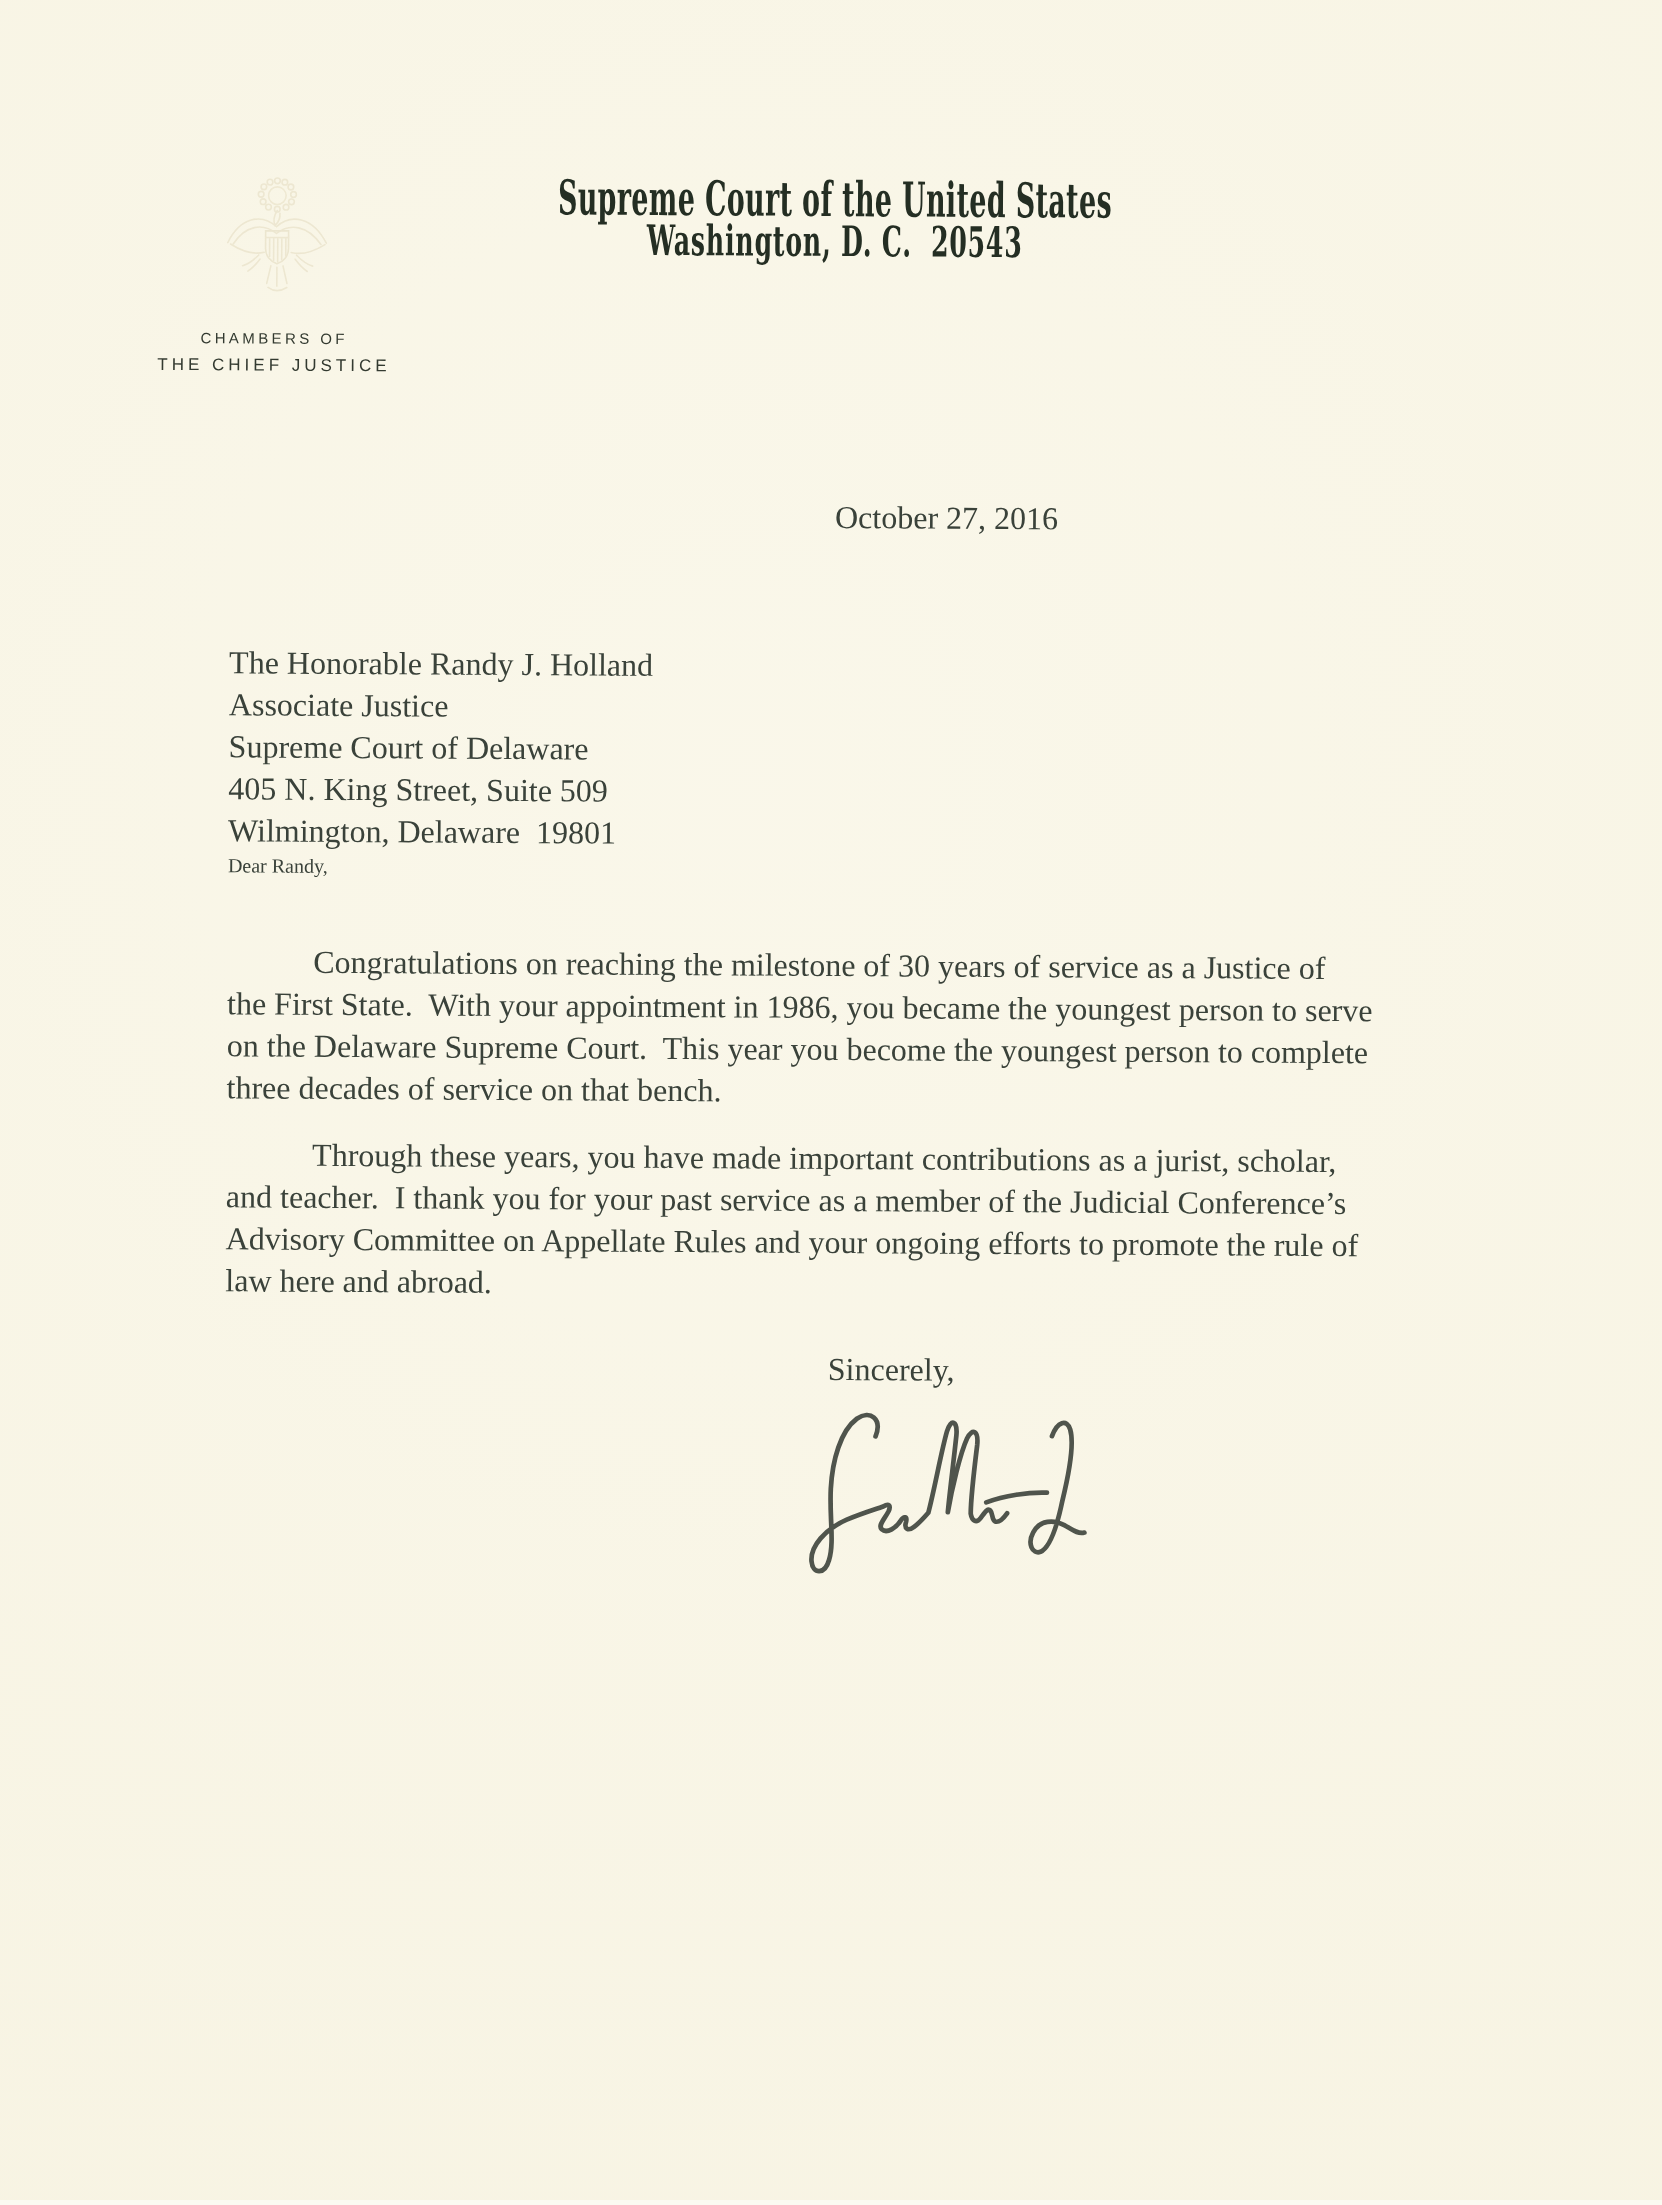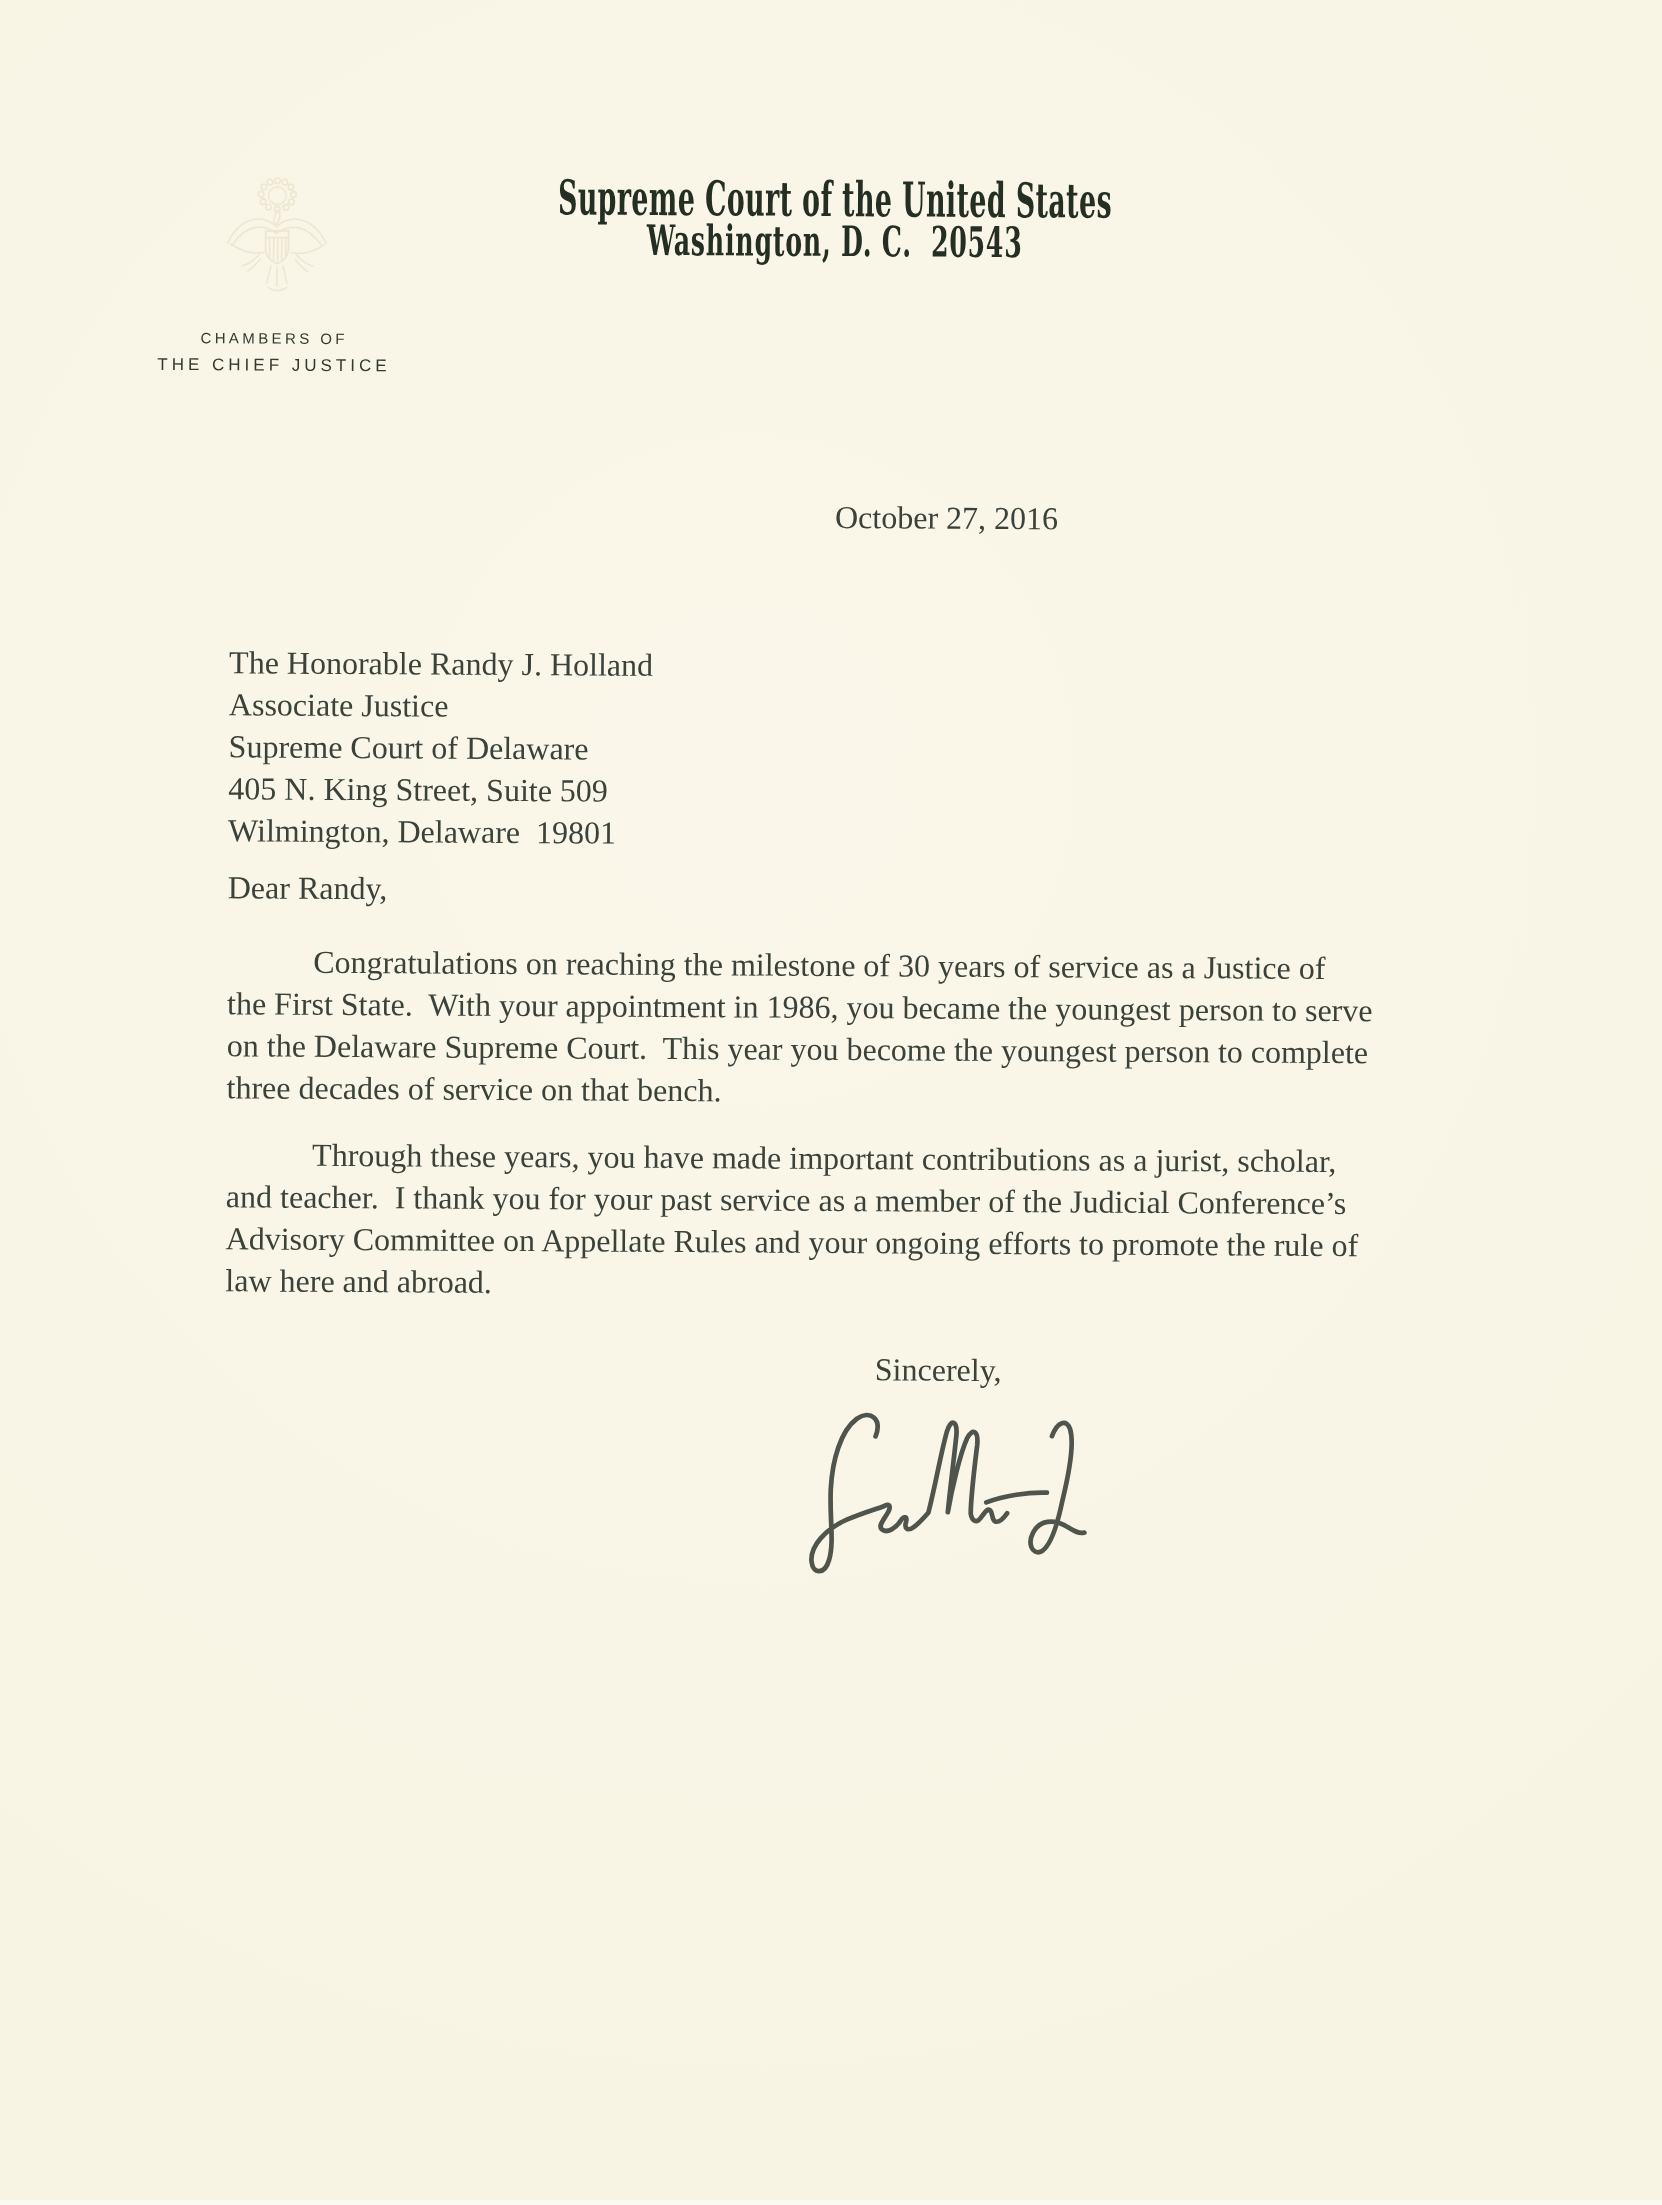--- a/index.html
+++ b/index.html
@@ -61,34 +61,34 @@
     position: absolute; left: 837px; top: 496px;
     font-size: 32px; line-height: 42px;
     white-space: pre;
   }
   .address {
     position: absolute; left: 232px; top: 645px;
     font-size: 32px; line-height: 42px;
     white-space: pre;
   }
   .salutation {
-    position: absolute; left: 232px; top: 870px;
-    font-size: 32px; line-height: 42px;
+    position: absolute; left: 232px; top: 848px;
+    font-size: 20px; line-height: 42px;
     white-space: pre;
   }
   .para {
     position: absolute; left: 232px; width: 1280px;
     font-size: 32px; line-height: 42px;
     white-space: pre;
     text-indent: 86px;
   }
   .para1 { top: 944px; }
   .para2 { top: 1137px; }
   .closing {
-    position: absolute; left: 882px; top: 1348px;
+    position: absolute; left: 835px; top: 1348px;
     font-size: 32px; line-height: 42px;
     white-space: pre;
   }
   .signature {
     position: absolute; left: 798px; top: 1393px;
   }
   .scan-edge-bottom {
     position: absolute; left: 0; right: 0; bottom: 0; height: 4.7px;
     background: #fbfaf1;
   }

